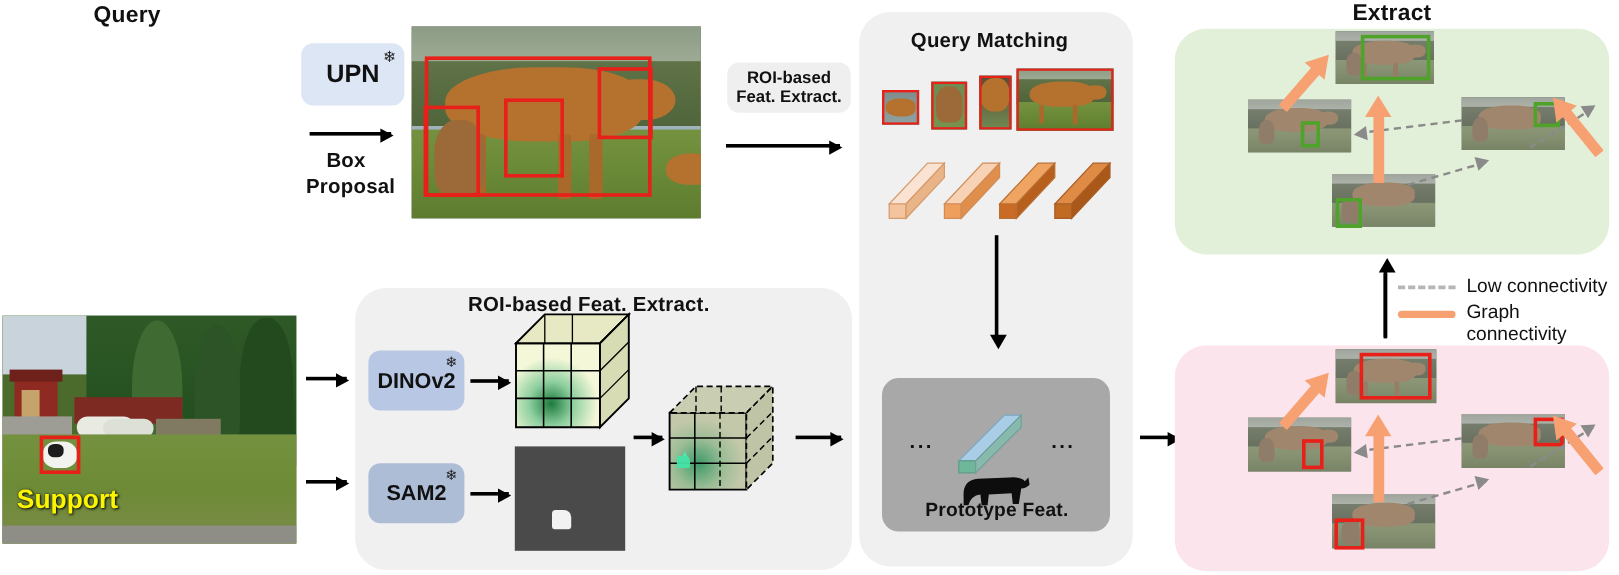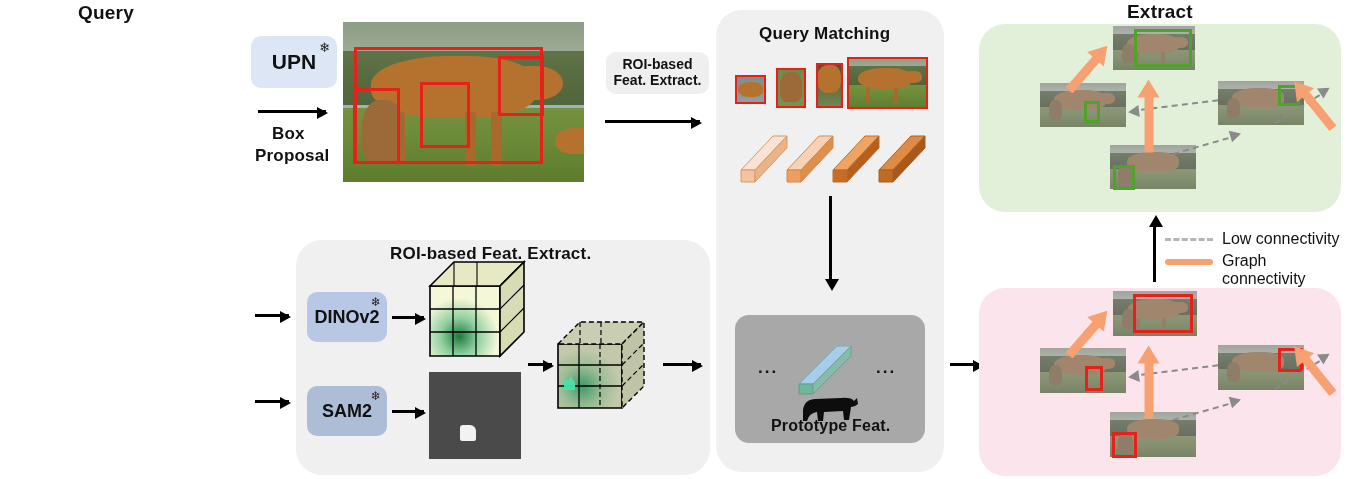--- a/index.html
+++ b/index.html
@@ -121,20 +121,50 @@
     <div class="bbox" style="left:10px;top:66px;width:47px;height:76px;"></div>
   </div>
 
   <div class="tagbox tag-light" style="left:606px;top:52px;width:103px;height:42px;font-size:14px;
               flex-direction:column;">
     <span>ROI-based</span>
     <span>Feat. Extract.</span>
   </div>
   <div class="arrow-h" style="left:605px;top:120px;width:95px;"></div>
 
+  <div class="photo" style="left:2px;top:263px;width:245px;height:190px;background:#4a6b2c;">
+    <div class="abs" style="left:0;top:0;width:100%;height:26%;background:#c8d3dc;"></div>
+    <div class="abs" style="left:70px;top:0;width:175px;height:66%;
+                background:linear-gradient(#2f5a27,#1e4a1c);"></div>
+    <div class="abs" style="left:108px;top:4px;width:42px;height:110px;
+                background:#3f6b33;border-radius:50% 50% 26% 26%;"></div>
+    <div class="abs" style="left:160px;top:8px;width:38px;height:104px;
+                background:#2c5426;border-radius:50% 50% 24% 24%;"></div>
+    <div class="abs" style="left:198px;top:2px;width:44px;height:112px;
+                background:#23491f;border-radius:46% 46% 22% 22%;"></div>
+    <div class="abs" style="left:10px;top:53px;width:36px;height:38px;background:#8f2a22;"></div>
+    <div class="abs" style="left:6px;top:45px;width:44px;height:10px;background:#6e201a;"></div>
+    <div class="abs" style="left:16px;top:62px;width:15px;height:28px;background:#c6a36a;"></div>
+    <div class="abs" style="left:60px;top:68px;width:90px;height:22px;background:#7d2a22;"></div>
+    <div class="abs" style="left:62px;top:84px;width:48px;height:18px;
+                background:#e9eae2;border-radius:9px;"></div>
+    <div class="abs" style="left:84px;top:86px;width:42px;height:16px;
+                background:#dde0d6;border-radius:8px;"></div>
+    <div class="abs" style="left:128px;top:86px;width:54px;height:14px;background:#7f7a61;"></div>
+    <div class="abs" style="left:0;top:84px;width:58px;height:16px;background:#9d9d95;"></div>
+    <div class="abs" style="left:0;bottom:0;width:100%;height:48%;
+                background:linear-gradient(#74913f,#6d8b36 50%,#7d8a4a);"></div>
+    <div class="abs" style="left:0;bottom:0;width:100%;height:8%;background:#8e8e86;"></div>
+    <div class="abs" style="left:34px;top:105px;width:28px;height:22px;
+                background:#f2f2ee;border-radius:40%;"></div>
+    <div class="abs" style="left:38px;top:107px;width:13px;height:11px;
+                background:#1d1d1d;border-radius:40%;"></div>
+    <div class="bbox" style="left:31px;top:100px;width:34px;height:32px;"></div>
+    <div class="ycap" style="left:12px;top:140px;font-size:22px;">Support</div>
+  </div>
 
   <div class="arrow-h" style="left:255px;top:314px;width:34px;"></div>
   <div class="arrow-h" style="left:255px;top:400px;width:34px;"></div>
 
   <div class="panel panel-gray" style="left:296px;top:240px;width:414px;height:235px;"></div>
   <div class="abs lbl" style="left:390px;top:244px;font-size:17px;">ROI-based  Feat. Extract.</div>
 
   <div class="tagbox tag-blue2" style="left:307px;top:292px;width:80px;height:50px;font-size:18px;">
     <span>DINOv2</span>
     <span class="snow" style="right:6px;top:4px;font-size:12px;">❄</span>

